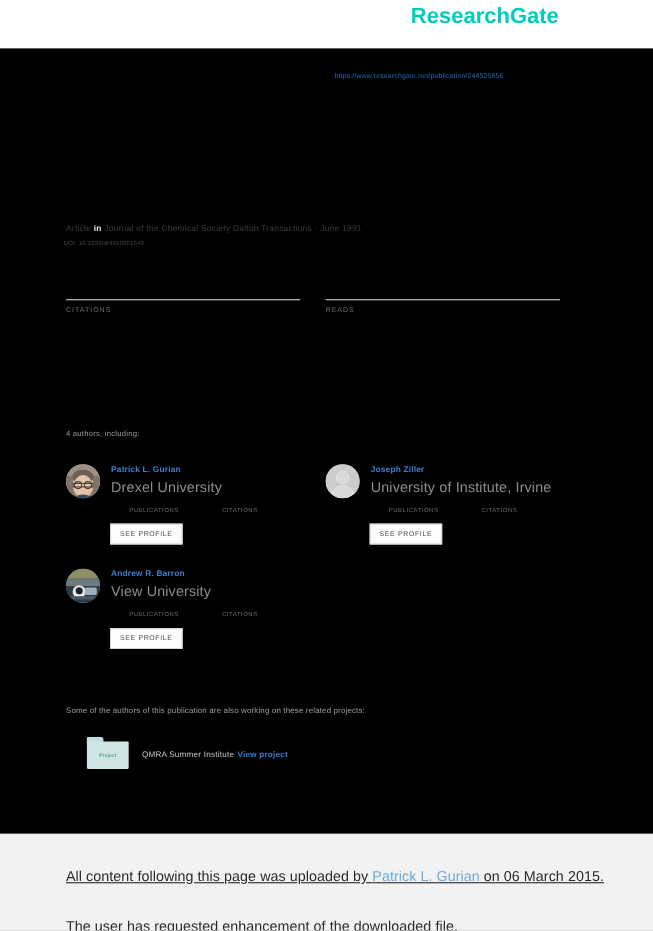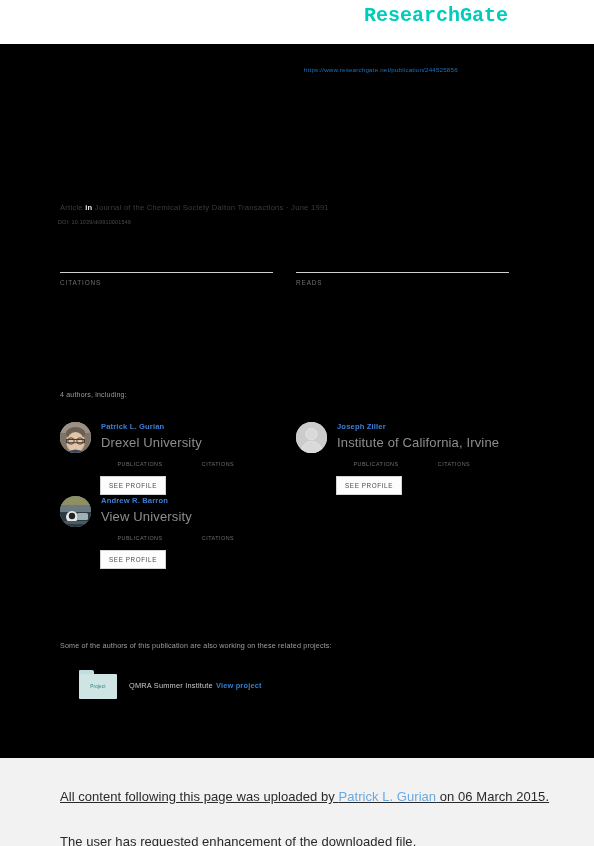--- a/index.html
+++ b/index.html
@@ -40,21 +40,21 @@
     width: 594px;
     height: 88px;
     background: #f2f2f2;
   }
 
   
   .brand {
     position: absolute;
     right: 86px;
     top: 4px;
-    font-family: Liberation Mono, monospace;
+    font-family: Liberation Sans, sans-serif;
     font-size: 20px;
     font-weight: bold;
     color: #00ccbb;
     letter-spacing: 0px;
     white-space: nowrap;
   }
 
   
   .pub-url {
     position: absolute;
@@ -126,21 +126,21 @@
     letter-spacing: 0.2px;
   }
 
   .author-card {
     position: absolute;
     width: 240px;
     height: 105px;
   }
   .author-card.c1 { left: 60px;  top: 418px; }
   .author-card.c2 { left: 296px; top: 418px; }
-  .author-card.c3 { left: 60px;  top: 492px; }
+  .author-card.c3 { left: 60px;  top: 513px; }
 
   .avatar {
     position: absolute;
     left: 0; top: 4px;
     width: 31px; height: 31px;
     border-radius: 50%;
     overflow: hidden;
     background: #c9c9c9;
   }
   .avatar svg { display: block; }
@@ -345,21 +345,21 @@
 <div class="author-card c2">
   <div class="avatar">
     <svg width="31" height="31" viewBox="0 0 31 31">
       <rect width="31" height="31" fill="#cccccc"></rect>
       <circle cx="15.5" cy="12" r="5.6" fill="#d9d9d9" stroke="#e8e8e8" stroke-width="0.8"></circle>
       <path d="M4.5 31 C5.5 22.5 11 19.5 15.5 19.5 C20 19.5 25.5 22.5 26.5 31 Z" fill="#d9d9d9" stroke="#e8e8e8" stroke-width="0.8"></path>
     </svg>
   </div>
   <div class="author-info">
     <div class="author-name">Joseph Ziller</div>
-    <div class="author-affil">Institute of California, Irvine</div>
+    <div class="author-affil">University of Institute, Irvine</div>
   </div>
   <div class="author-stats">
     <div class="stat-col">
       <div class="num"></div>
       <div class="cap">PUBLICATIONS</div>
     </div>
     <div class="stat-col">
       <div class="num"></div>
       <div class="cap">CITATIONS</div>
     </div>

